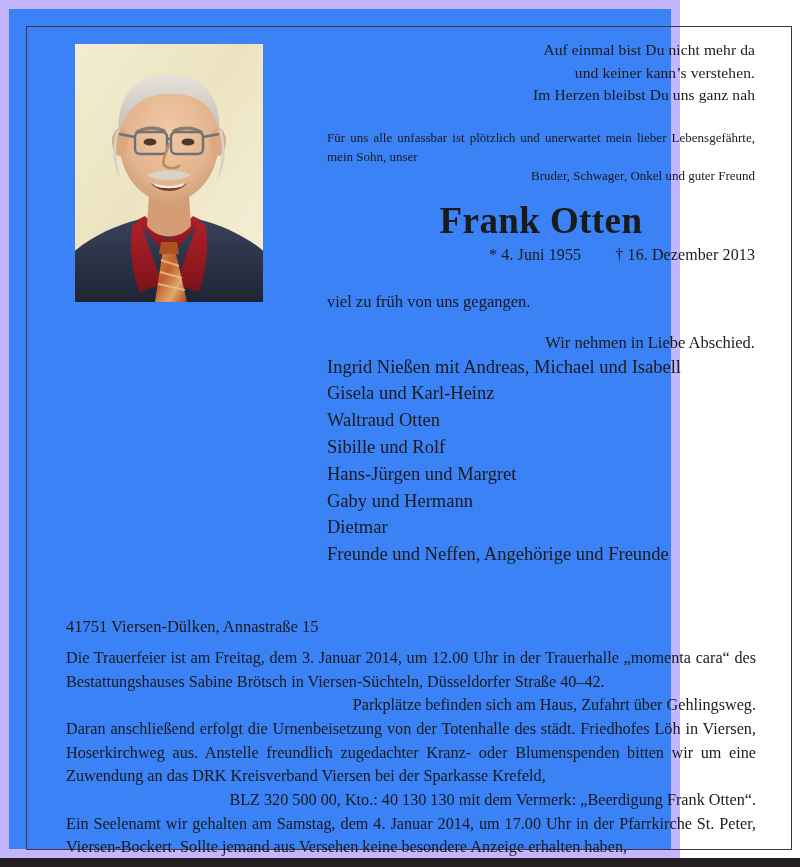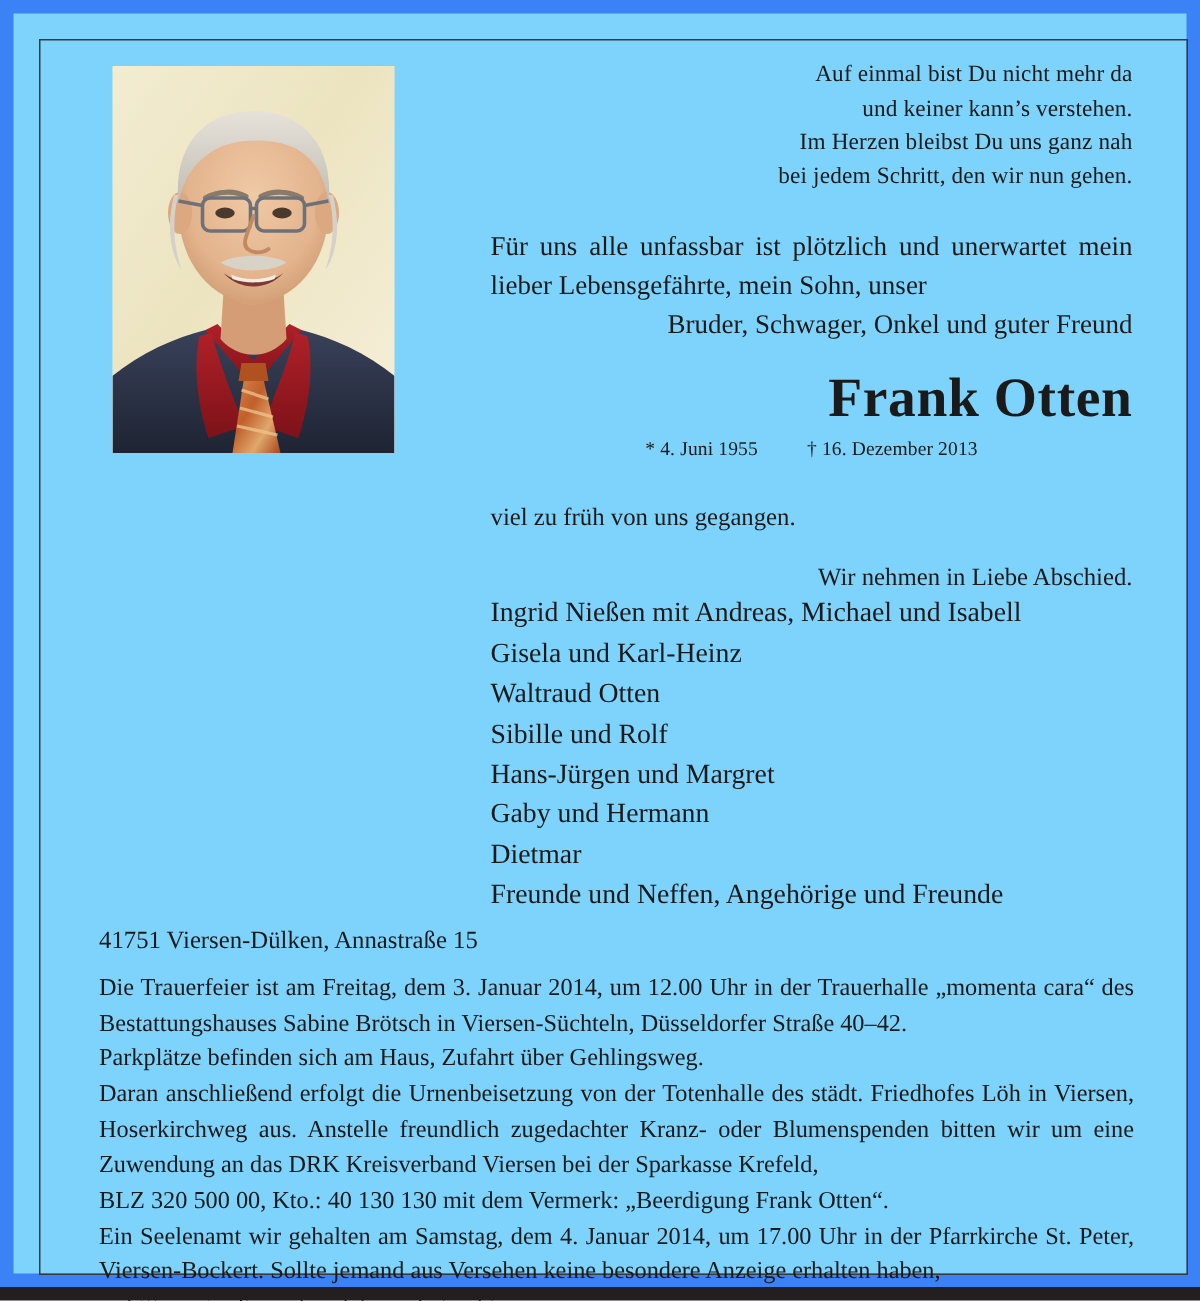--- a/index.html
+++ b/index.html
@@ -14,25 +14,25 @@
     overflow: hidden;
     font-family: "Liberation Serif", "DejaVu Serif", serif;
     color: #1a1a1a;
   }
 
   
   .notice-frame {
     position: absolute;
     left: 0;
     top: 0;
-    width: 800px;
+    width: 680px;
     height: 858px;
     box-sizing: border-box;
-    background: #7dd3fc;
-    border: 9px solid #3b82f6;
+    background: #3b82f6;
+    border: 9px solid #c4b5fd;
   }
   .notice-inner-rule {
     position: absolute;
     left: 17px;
     top: 17px;
     width: 766px;
     height: 824px;
     box-sizing: border-box;
     border: 1.5px solid #3a3a3a;
     pointer-events: none;
@@ -79,37 +79,37 @@
     text-align: right;
     font-size: 15.5px;
     line-height: 1.46;
     letter-spacing: .1px;
   }
 
   .intro {
     margin-top: 21px;
     text-align: justify;
     text-justify: inter-word;
-    font-size: 18px;
+    font-size: 13px;
     line-height: 1.47;
   }
   .intro .lastline { display: block; text-align: right; }
 
   .deceased-name {
     margin-top: 16px;
-    text-align: right;
+    text-align: center;
     font-size: 37px;
     font-weight: bold;
     letter-spacing: .4px;
     line-height: 1.06;
   }
   .dates {
     margin-top: 6px;
-    text-align: center;
-    font-size: 13px;
+    text-align: right;
+    font-size: 16px;
     letter-spacing: .1px;
   }
   .dates .gap { display: inline-block; width: 26px; }
 
   .farewell-1 {
     margin-top: 26px;
     font-size: 16.5px;
     line-height: 1.4;
     font-family: Liberation Serif, serif;
   }
@@ -139,21 +139,21 @@
     position: absolute;
     left: 57px;
     top: 638px;
     width: 690px;
     font-size: 16.2px;
     line-height: 1.46;
     text-align: justify;
     text-justify: inter-word;
   }
   .details p { margin: 0; }
-  .details p .lastline { display: block; text-align: left; }
+  .details p .lastline { display: block; text-align: right; }
 </style>
 </head>
 <body>
 
 <div class="notice-frame">
   <div class="notice-inner-rule"></div>
 
   <div class="content">
 
     <div class="portrait">
@@ -241,21 +241,20 @@
         <path d="M 76 152 C 86 158 102 158 112 152 C 102 162 86 162 76 152 Z" fill="#d7a179" opacity=".65"></path>
       </svg>
     </div>
 
     <div class="right-col">
 
       <div class="poem">
         <div>Auf einmal bist Du nicht mehr da</div>
         <div>und keiner kann’s verstehen.</div>
         <div>Im Herzen bleibst Du uns ganz nah</div>
-        <div>bei jedem Schritt, den wir nun gehen.</div>
       </div>
 
       <div class="intro">
         <span>Für uns alle unfassbar ist plötzlich und unerwartet mein lieber Lebensgefährte, mein Sohn, unser</span>
         <span class="lastline">Bruder, Schwager, Onkel und guter Freund</span>
       </div>
 
       <div class="deceased-name">Frank Otten</div>
 
       <div class="dates">

